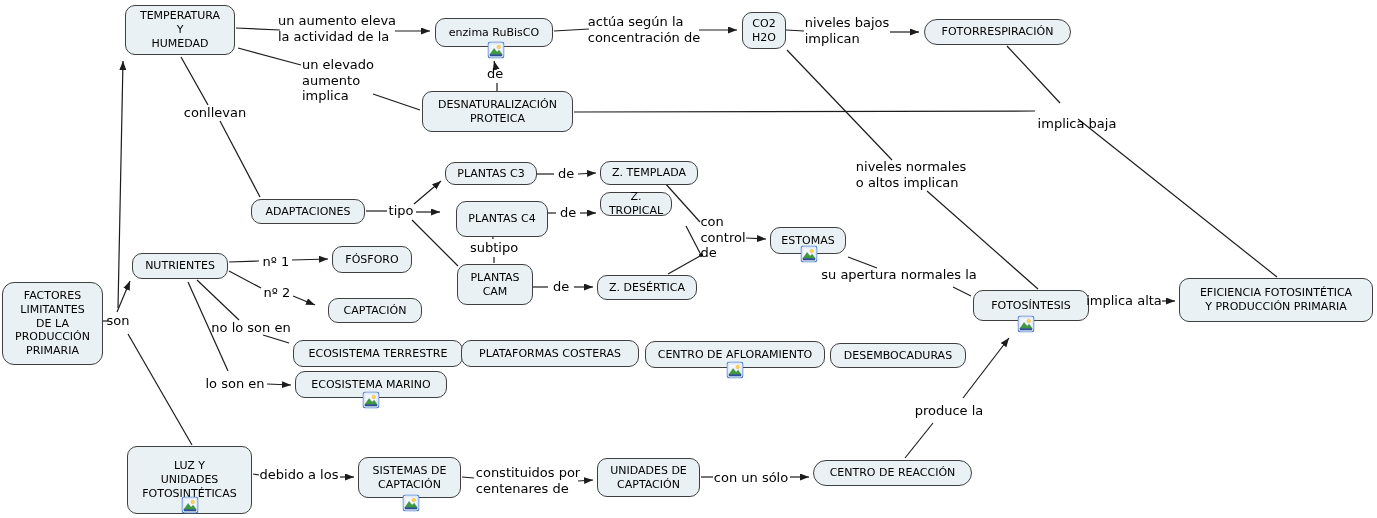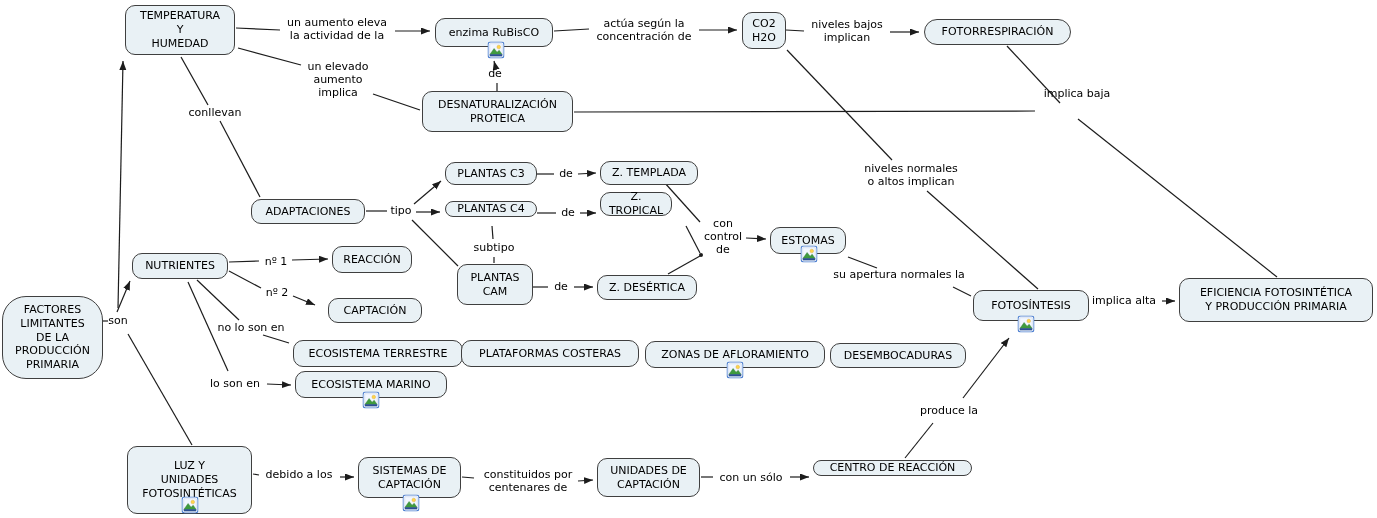--- a/index.html
+++ b/index.html
@@ -3,22 +3,22 @@
 <meta charset="utf-8">
 <style>
   html,body{margin:0;padding:0;background:#ffffff;}
   #cmap{position:relative;width:1377px;height:518px;background:#ffffff;overflow:hidden;
         font-family:"DejaVu Sans","Liberation Sans",sans-serif;color:#000;}
   #wires{position:absolute;left:0;top:0;width:1377px;height:518px;}
   .node{position:absolute;background:#e9f1f5;border:1px solid #3f3f3f;border-radius:10px;
         display:flex;align-items:center;justify-content:center;text-align:center;
         box-sizing:border-box;padding:2px 4px;font-size:11px;line-height:1.25;}
   .nl{white-space:pre-line;}
-  .llabel{position:absolute;transform:translate(-50%,-50%);font-size:11px;line-height:1.2;
-          text-align:center;white-space:pre-line;}
+  .llabel{position:absolute;transform:translate(-50%,-50%);font-size:13px;line-height:1.2;
+          white-space:pre-line;}
   .ricon{position:absolute;width:17px;height:17px;transform:translate(-50%,-50%);}
   .ricon svg{display:block;width:17px;height:17px;}
 </style>
 </head>
 <body>
 
 <div id="cmap">
 
   <svg id="wires" viewBox="0 0 1377 518" xmlns="http://www.w3.org/2000/svg">
     <defs>
@@ -92,21 +92,21 @@
       <line x1="340" y1="477" x2="354" y2="477" marker-end="url(#arr)"></line>
       <line x1="462" y1="477" x2="474" y2="478"></line>
       <line x1="578" y1="481" x2="593" y2="480" marker-end="url(#arr)"></line>
       <line x1="701" y1="477" x2="713" y2="477"></line>
       <line x1="790" y1="477" x2="809" y2="477" marker-end="url(#arr)"></line>
       <line x1="905" y1="458" x2="933" y2="423"></line>
       <line x1="963" y1="398" x2="1009" y2="338" marker-end="url(#arr)"></line>
     </g>
   </svg>
 
-  <div class="node" style="left:2px;top:296px;width:101px;height:83px;border-radius:24px">
+  <div class="node" style="left:2px;top:282px;width:101px;height:83px;border-radius:12px">
       <span class="nl">FACTORES
 LIMITANTES
 DE LA
 PRODUCCIÓN
 PRIMARIA</span>
     </div>
   <div class="node" style="left:125px;top:5px;width:110px;height:50px">
       <span class="nl">TEMPERATURA
 Y
 HUMEDAD</span>
@@ -124,21 +124,21 @@
   <div class="node" style="left:422px;top:91px;width:151px;height:41px">
       <span class="nl">DESNATURALIZACIÓN
 PROTEICA</span>
     </div>
   <div class="node" style="left:251px;top:199px;width:114px;height:25px">
       <span class="nl">ADAPTACIONES</span>
     </div>
   <div class="node" style="left:445px;top:162px;width:92px;height:23px">
       <span class="nl">PLANTAS C3</span>
     </div>
-  <div class="node" style="left:445px;top:201px;width:92px;height:16px">
+  <div class="node" style="left:456px;top:201px;width:92px;height:36px">
       <span class="nl">PLANTAS C4</span>
     </div>
   <div class="node" style="left:457px;top:264px;width:76px;height:41px">
       <span class="nl">PLANTAS
 CAM</span>
     </div>
   <div class="node" style="left:600px;top:161px;width:98px;height:24px">
       <span class="nl">Z. TEMPLADA</span>
     </div>
   <div class="node" style="left:600px;top:192px;width:72px;height:24px">
@@ -154,69 +154,69 @@
       <span class="nl">FOTOSÍNTESIS</span>
     </div>
   <div class="node" style="left:1179px;top:278px;width:194px;height:44px">
       <span class="nl">EFICIENCIA FOTOSINTÉTICA
 Y PRODUCCIÓN PRIMARIA</span>
     </div>
   <div class="node" style="left:132px;top:253px;width:96px;height:26px">
       <span class="nl">NUTRIENTES</span>
     </div>
   <div class="node" style="left:332px;top:246px;width:80px;height:27px">
-      <span class="nl">REACCIÓN</span>
+      <span class="nl">FÓSFORO</span>
     </div>
   <div class="node" style="left:328px;top:298px;width:94px;height:25px">
       <span class="nl">CAPTACIÓN</span>
     </div>
   <div class="node" style="left:293px;top:340px;width:170px;height:27px">
       <span class="nl">ECOSISTEMA TERRESTRE</span>
     </div>
   <div class="node" style="left:461px;top:340px;width:178px;height:27px">
       <span class="nl">PLATAFORMAS COSTERAS</span>
     </div>
   <div class="node" style="left:645px;top:341px;width:180px;height:27px">
-      <span class="nl">ZONAS DE AFLORAMIENTO</span>
+      <span class="nl">CENTRO DE AFLORAMIENTO</span>
     </div>
   <div class="node" style="left:830px;top:343px;width:136px;height:25px">
       <span class="nl">DESEMBOCADURAS</span>
     </div>
   <div class="node" style="left:295px;top:371px;width:152px;height:27px">
       <span class="nl">ECOSISTEMA MARINO</span>
     </div>
   <div class="node" style="left:127px;top:446px;width:125px;height:68px">
       <span class="nl">LUZ Y
 UNIDADES
 FOTOSINTÉTICAS</span>
     </div>
   <div class="node" style="left:358px;top:457px;width:103px;height:41px">
       <span class="nl">SISTEMAS DE
 CAPTACIÓN</span>
     </div>
   <div class="node" style="left:597px;top:458px;width:103px;height:39px">
       <span class="nl">UNIDADES DE
 CAPTACIÓN</span>
     </div>
-  <div class="node" style="left:813px;top:460px;width:159px;height:16px;border-radius:13px">
+  <div class="node" style="left:813px;top:460px;width:159px;height:26px;border-radius:13px">
       <span class="nl">CENTRO DE REACCIÓN</span>
     </div>
 
   <div class="llabel" style="left:337px;top:29px">un aumento eleva
 la actividad de la</div>
   <div class="llabel" style="left:338px;top:80px">un elevado
 aumento
 implica</div>
   <div class="llabel" style="left:215px;top:113px">conllevan</div>
   <div class="llabel" style="left:495px;top:74px">de</div>
   <div class="llabel" style="left:644px;top:30px">actúa según la
 concentración de</div>
   <div class="llabel" style="left:847px;top:31px">niveles bajos
 implican</div>
-  <div class="llabel" style="left:1077px;top:94px">implica baja</div>
+  <div class="llabel" style="left:1077px;top:124px">implica baja</div>
   <div class="llabel" style="left:911px;top:175px">niveles normales
 o altos implican</div>
   <div class="llabel" style="left:401px;top:211px">tipo</div>
   <div class="llabel" style="left:566px;top:174px">de</div>
   <div class="llabel" style="left:568px;top:213px">de</div>
   <div class="llabel" style="left:494px;top:248px">subtipo</div>
   <div class="llabel" style="left:561px;top:287px">de</div>
   <div class="llabel" style="left:723px;top:237px">con
 control
 de</div>

